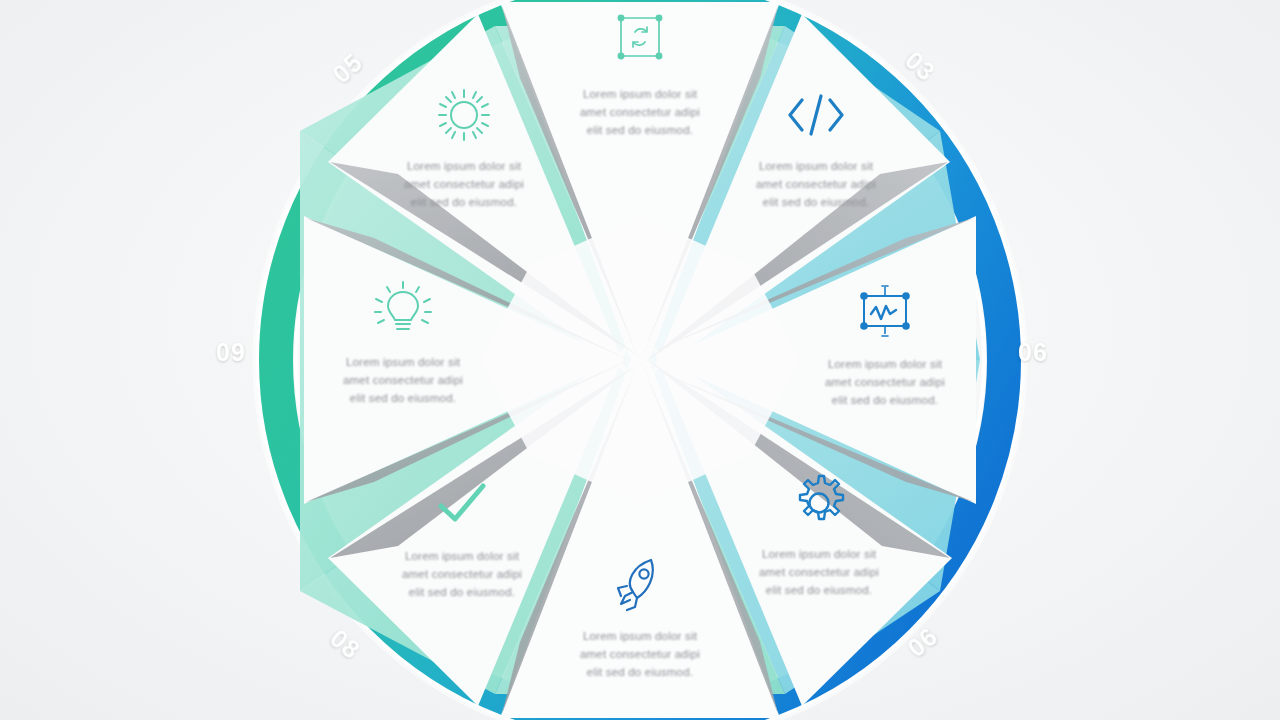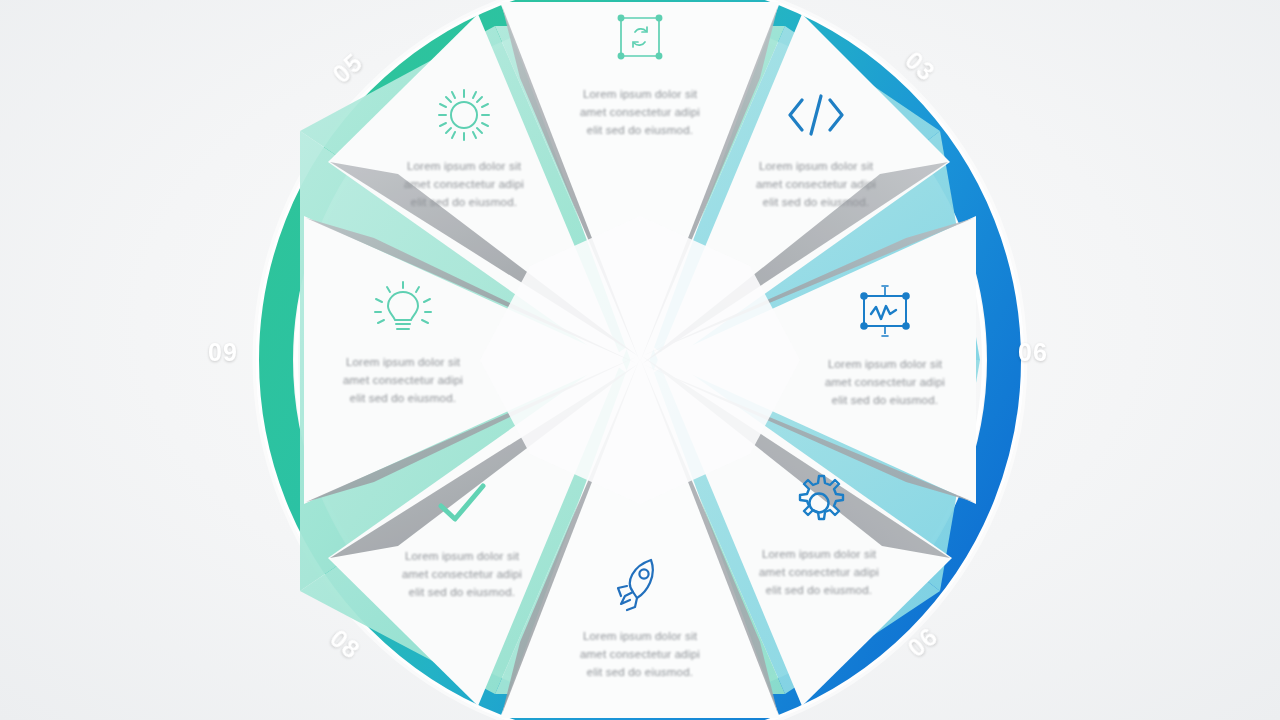--- a/index.html
+++ b/index.html
@@ -64,21 +64,21 @@
     letter-spacing:1px;
     text-shadow:0 1px 3px rgba(0,0,0,.18);
     filter:blur(.5px);
     user-select:none;
   }
   .n-05{left:333px; top:54px;  transform:rotate(-42deg);}
   .n-03{left:905px; top:52px;  transform:rotate(42deg);}
   .n-06r{left:1018px;top:338px;}
   .n-06b{left:908px; top:628px; transform:rotate(-40deg);}
   .n-08{left:330px; top:630px; transform:rotate(40deg);}
-  .n-09{left:208px; top:338px;}
+  .n-09{left:216px; top:338px;}
 
   .sr{position:absolute;width:1px;height:1px;overflow:hidden;clip:rect(0 0 0 0);}
 </style>
 </head>
 <body>
 
 <div id="stage">
 
   <div class="ring-wrap">
     <svg class="ring-svg" viewBox="0 0 900 788">

